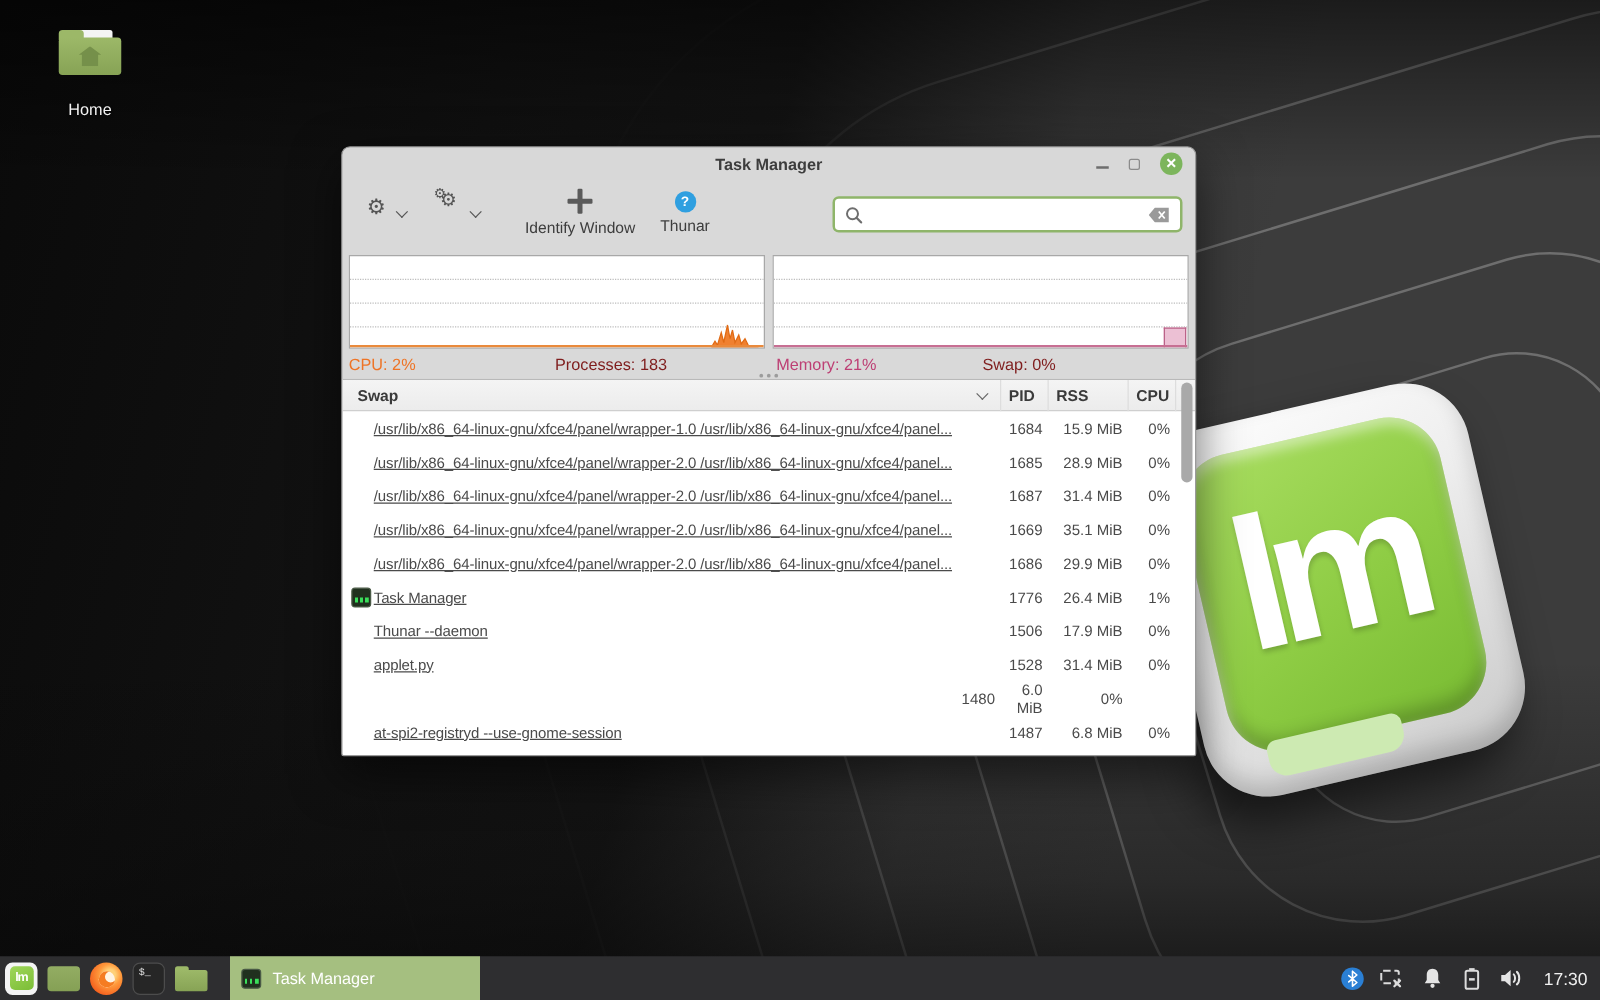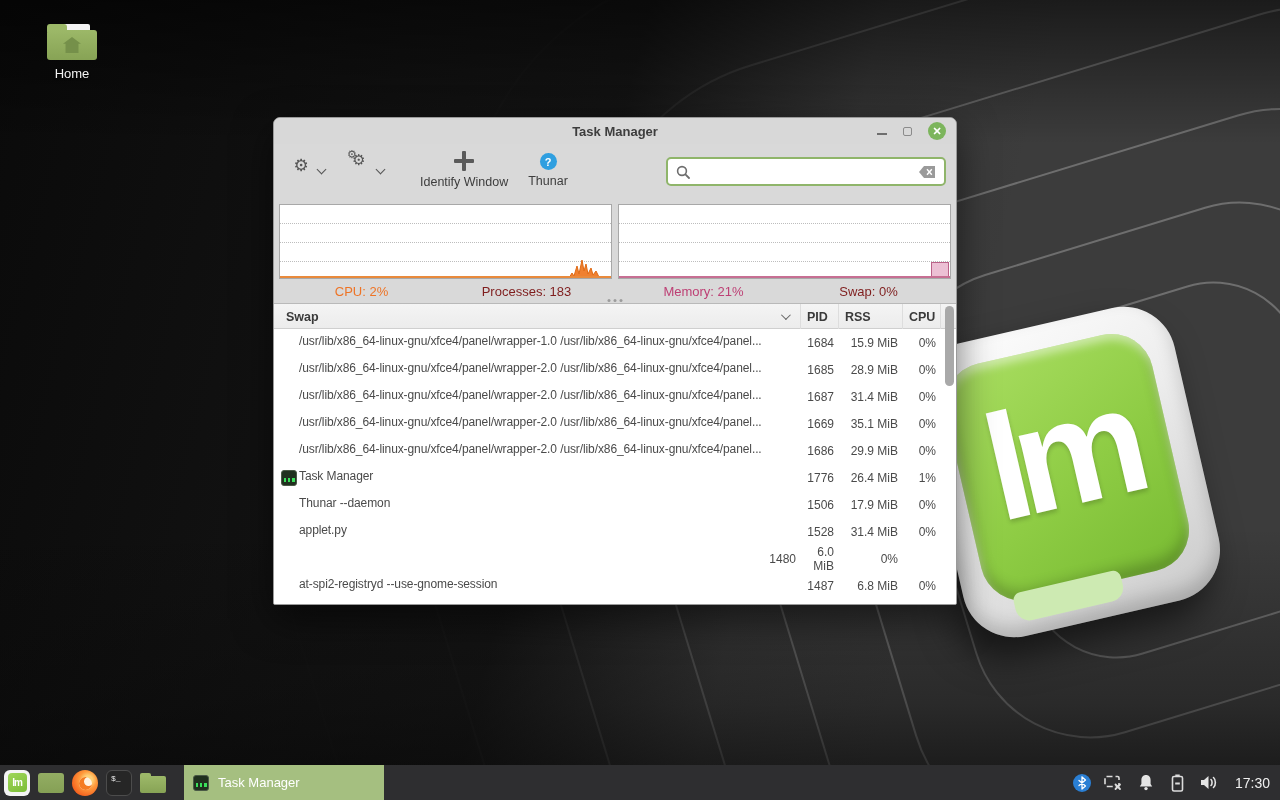--- a/index.html
+++ b/index.html
@@ -32,21 +32,21 @@
   
   .home-icon { position:absolute; left:32px; top:22px; width:80px; text-align:center; }
   .home-folder { position:relative; width:50px; height:38px; margin:0 auto; }
   .home-paper { position:absolute; left:7px; top:2px; width:36px; height:20px; background:#f4f4f4; border-radius:2px; }
   .home-folder-body { position:absolute; left:0; top:8px; width:50px; height:30px;
     background:linear-gradient(180deg,#9cb868,#87a355); border-radius:3px; }
   .home-folder-tab { position:absolute; left:0; top:2px; width:20px; height:8px;
     background:#9cb868; border-radius:3px 3px 0 0; }
   .home-house { position:absolute; left:16px; top:15px; width:18px; height:16px; background:#75904a;
     clip-path:polygon(50% 0%, 100% 42%, 86% 42%, 86% 100%, 14% 100%, 14% 42%, 0% 42%); }
-  .home-label { margin-top:6px; color:#f2f2f2; font-size:13px; text-shadow:0 1px 2px rgba(0,0,0,.8); }
+  .home-label { margin-top:20px; color:#f2f2f2; font-size:13px; text-shadow:0 1px 2px rgba(0,0,0,.8); }
 
   
   .window { position:absolute; left:273px; top:117px; width:684px; height:488px;
     background:#d9d9d9; border:1px solid #9a9a9a; border-radius:7px 7px 2px 2px;
     box-shadow:0 14px 38px rgba(0,0,0,.55); display:flex; flex-direction:column; overflow:hidden; }
 
   .titlebar { height:26px; display:flex; align-items:center; background:#d8d8d8; position:relative; flex:0 0 auto; }
   .titlebar-title { position:absolute; left:0; right:0; text-align:center; font-size:13px; font-weight:bold; color:#3d3d3d; }
   .titlebar-buttons { position:absolute; right:10px; top:0; height:26px; display:flex; align-items:center; gap:16px; }
   .tb-min { width:10px; height:2px; background:#6e6e6e; margin-top:6px; }
@@ -77,41 +77,41 @@
   .monitors { flex:0 0 auto; background:#d9d9d9; padding:8px 5px 0 5px; position:relative; }
   .panes { display:flex; gap:6px; }
   .pane { width:334px; height:75px; background:#ffffff; border:1px solid #a8a8a8; position:relative; overflow:hidden; }
   .gridline { position:absolute; left:0; right:0; border-top:1px dotted #bdbdbd; }
   .cpu-base { position:absolute; left:0; right:0; bottom:0; height:2px; background:#e98a3c; }
   .mem-base { position:absolute; left:0; right:0; bottom:0; height:2px; background:#c76f93; }
   .cpu-spike { position:absolute; right:4px; bottom:0; }
   .mem-bar { position:absolute; right:1px; bottom:0; width:18px; height:16px;
     background:#ecc0d4; border:1px solid #bb6288; border-bottom:none; }
   .monitor-labels { display:flex; height:24px; align-items:center; font-size:13px; }
-  .mlabel { width:167px; text-align:center; }
+  .mlabel { width:167px; }
   .mlabel.cpu { color:#ee7426; }
   .mlabel.mem { color:#bd3f74; }
   .mlabel.plain { color:#7f1d1d; }
   .splitter { position:absolute; left:50%; bottom:1px; transform:translateX(-50%); display:flex; gap:3px; }
   .splitter i { width:3px; height:3px; border-radius:50%; background:#9c9c9c; display:block; }
 
   
   .table-area { flex:1; background:#ffffff; border-top:1px solid #b9b9b9; display:flex; flex-direction:column; position:relative; overflow:hidden; }
   .thead { height:25px; background:linear-gradient(180deg,#f4f4f4,#ececec); border-bottom:1px solid #cfcfcf;
     display:grid; grid-template-columns:527px 38px 64px 38px 15px; align-items:center;
     font-size:12.5px; font-weight:bold; color:#3a3a3a; flex:0 0 auto; }
   .thead > div { height:25px; display:flex; align-items:center; padding:0 6px; border-right:1px solid #dddddd; }
   .thead .h-task { padding-left:12px; justify-content:space-between; }
   .thead .h-last { border-right:none; }
   .sort-chev { width:7px; height:7px; border-right:1.5px solid #666; border-bottom:1.5px solid #666;
     transform:rotate(45deg) translateY(-2px); margin-right:6px; }
   .tbody { flex:1; overflow:hidden; }
   .trow { height:27px; display:grid; grid-template-columns:527px 38px 64px 38px 15px; align-items:center;
     font-size:12px; color:#4a4a4a; }
-  .cell-task { display:flex; padding-left:5px; overflow:hidden; white-space:nowrap; letter-spacing:-0.1px; }
+  .cell-task { display:flex; align-items:center; padding-left:5px; overflow:hidden; white-space:nowrap; letter-spacing:-0.1px;text-decoration:underline; }
   .icon-slot { width:20px; height:18px; flex:0 0 20px; display:flex; align-items:center; justify-content:center; }
   .tm-mini-icon { width:16px; height:16px; background:#20301e; border:1px solid #4a5a46; border-radius:3px; position:relative; }
   .tm-mini-icon::after { content:""; position:absolute; left:2px; top:7px; width:11px; height:4px;
     background:linear-gradient(90deg,#3adf5a 0 2px, transparent 2px 4px, #3adf5a 4px 6px, transparent 6px 8px, #3adf5a 8px 11px); }
   .cell-num { text-align:right; padding-right:5px; }
   .scrollbar-track { position:absolute; right:2px; top:2px; width:9px; bottom:2px; }
   .scrollbar-thumb { position:absolute; top:0; width:9px; height:80px; background:#a9a9a9; border-radius:5px; }
 
   
   .taskbar { position:absolute; left:0; right:0; bottom:0; height:35px; background:#2e2e30;

